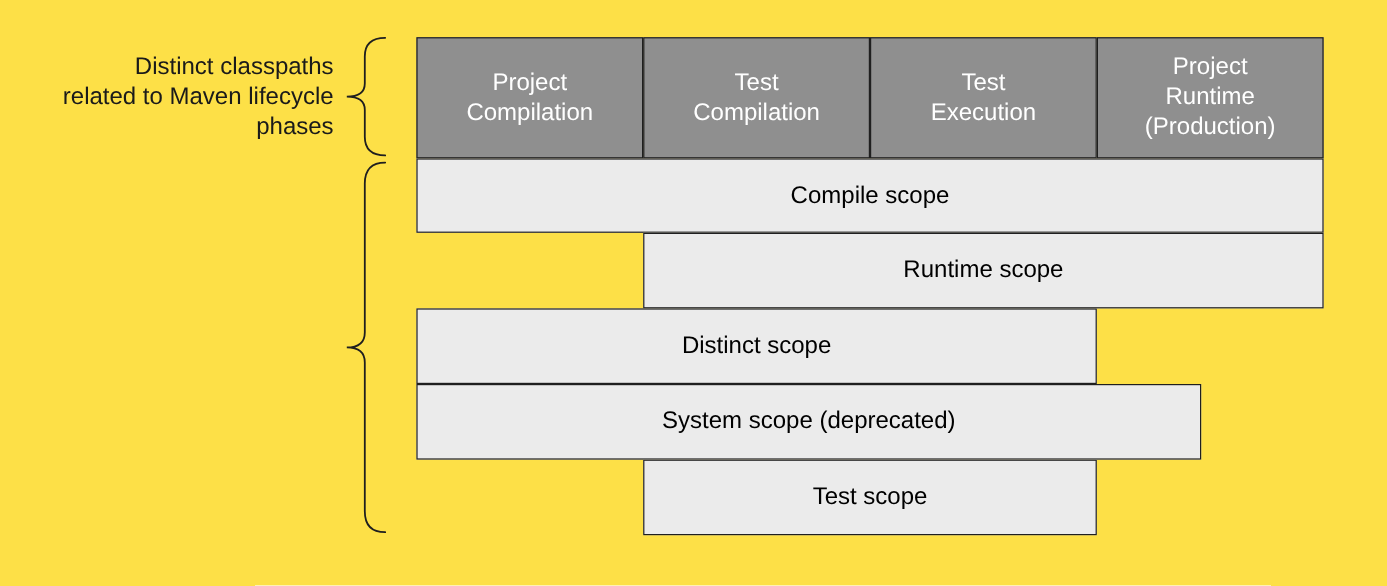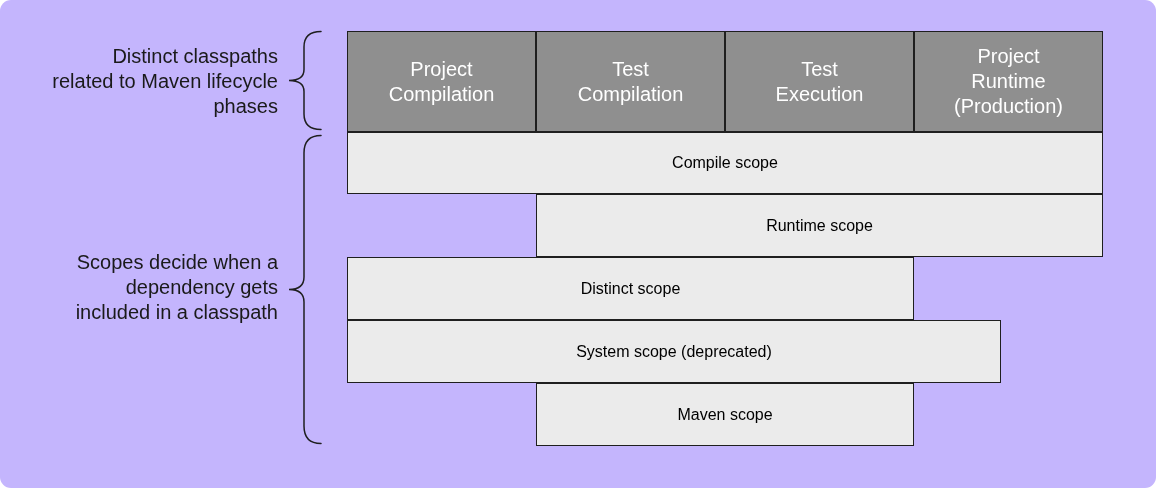--- a/index.html
+++ b/index.html
@@ -4,25 +4,24 @@
 <style>
   html, body {
     margin: 0;
     padding: 0;
     background: #ffffff;
   }
   .canvas {
     position: relative;
     width: 1156px;
     height: 488px;
-    background: #c4b5fd;
+    background: #fde047;
     font-family: "Liberation Sans", sans-serif;
     color: #000000;
     overflow: hidden;
-    border-radius: 11px;
   }
   .annot-label {
     position: absolute;
     left: 0;
     width: 278px;
     text-align: right;
     font-size: 20px;
     line-height: 25px;
     white-space: pre-line;
     color: #1a1a1a;
@@ -60,21 +59,21 @@
   }
   .hc0 { left: 347px; }
   .hc1 { left: 536px; }
   .hc2 { left: 725px; }
   .hc3 { left: 914px; }
   .bar {
     position: absolute;
     background: #ebebeb;
     border: 1px solid #1f1f1f;
     box-sizing: border-box;
-    font-size: 16px;
+    font-size: 20px;
     display: flex;
     align-items: center;
     justify-content: center;
     text-align: right;
   }
   .bar-compile  { left: 347px; top: 132px; width: 756px; height: 62px; }
   .bar-runtime  { left: 536px; top: 194px; width: 567px; height: 63px; }
   .bar-provided { left: 347px; top: 257px; width: 567px; height: 63px; }
   .bar-system   { left: 347px; top: 320px; width: 654px; height: 63px; }
   .bar-test     { left: 536px; top: 383px; width: 378px; height: 63px; }
@@ -85,37 +84,34 @@
 <div class="canvas">
 
   <div class="annot-label annot-top">Distinct classpaths
 related to Maven lifecycle
 phases</div>
 
   <svg class="brace brace-top" width="38" height="101" viewBox="0 0 38 101">
     <path d="M 35 1.5 Q 18 1.5 18 17 L 18 39.5 Q 18 50.5 3 50.5 Q 18 50.5 18 61.5 L 18 84 Q 18 99.5 35 99.5"></path>
   </svg>
 
-  <div class="annot-label annot-bottom">Scopes decide when a
-dependency gets
-included in a classpath</div>
 
   <svg class="brace brace-bottom" width="38" height="311" viewBox="0 0 38 311">
     <path d="M 35 1.5 Q 18 1.5 18 19 L 18 143 Q 18 155.5 3 155.5 Q 18 155.5 18 168 L 18 292 Q 18 309.5 35 309.5"></path>
   </svg>
 
   <div class="hcell hc0">Project
 Compilation</div>
   <div class="hcell hc1">Test
 Compilation</div>
   <div class="hcell hc2">Test
 Execution</div>
   <div class="hcell hc3">Project
 Runtime
 (Production)</div>
 
   <div class="bar bar-compile">Compile scope</div>
   <div class="bar bar-runtime">Runtime scope</div>
   <div class="bar bar-provided">Distinct scope</div>
   <div class="bar bar-system">System scope (deprecated)</div>
-  <div class="bar bar-test">Maven scope</div>
+  <div class="bar bar-test">Test scope</div>
 
 </div>
 
 </body></html>

